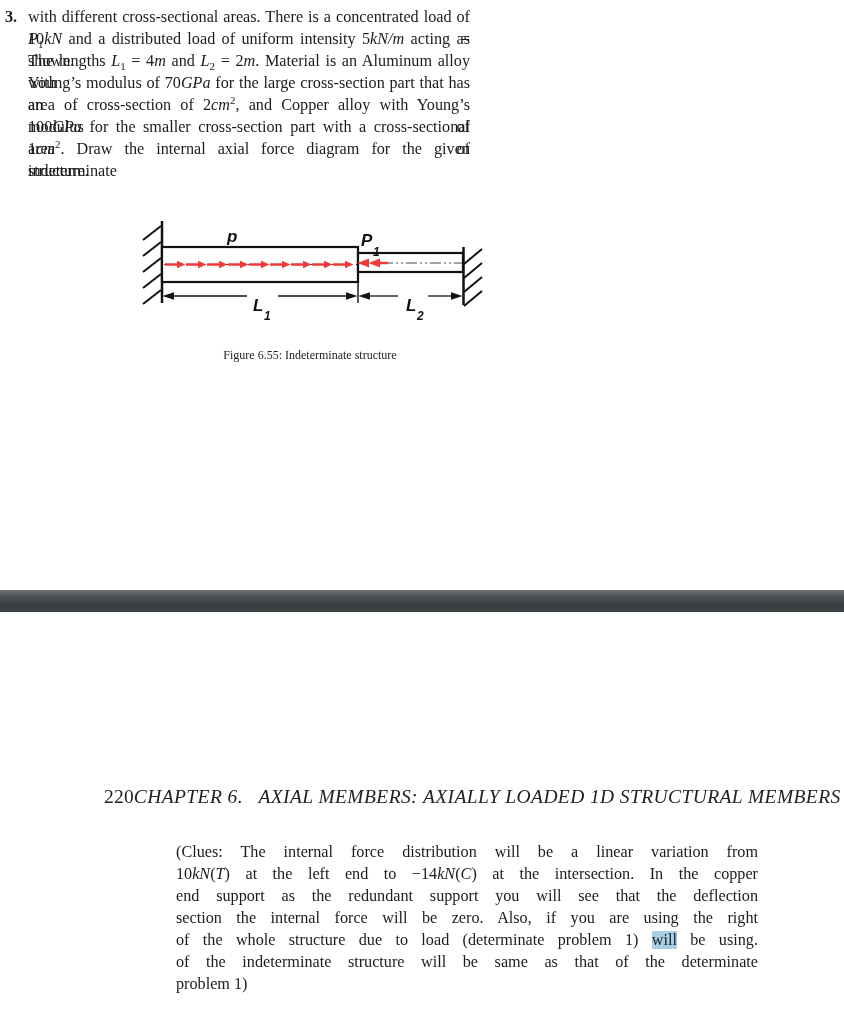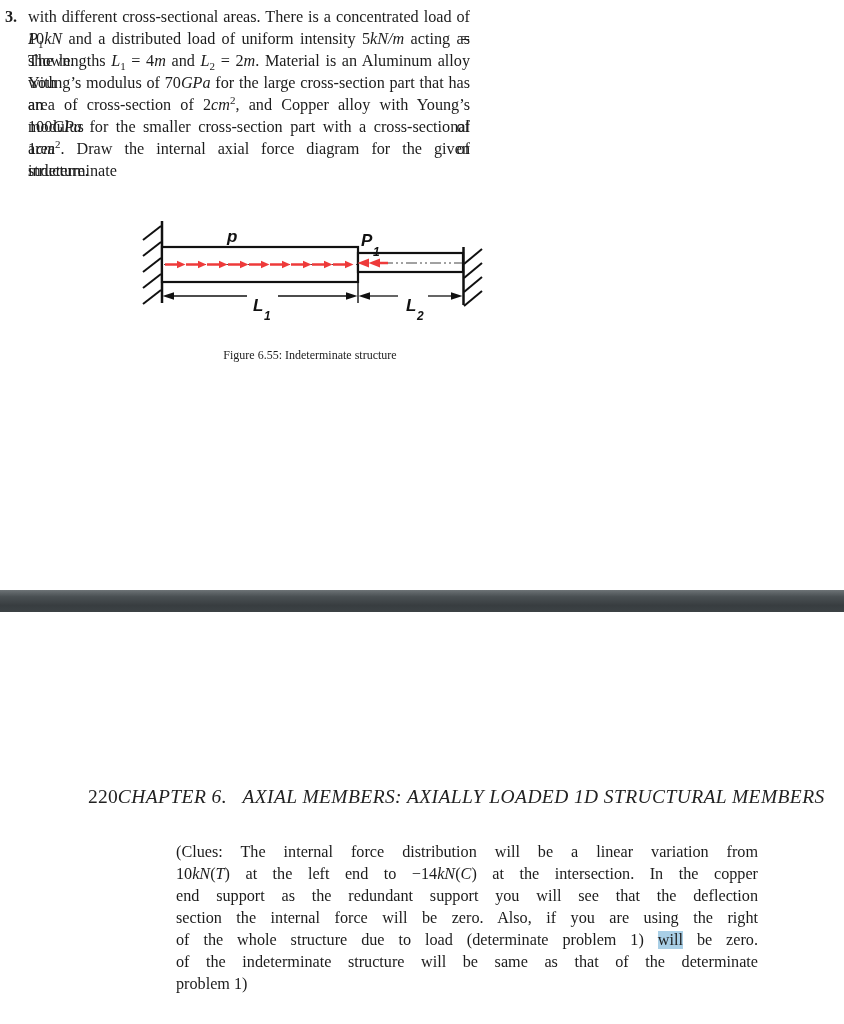--- a/index.html
+++ b/index.html
@@ -28,21 +28,21 @@
   .figure-caption {
     left:135px; top:348px; width:350px; text-align:center; font-size:12px;
   }
 
   .divider {
     left:0; top:590px; width:844px; height:22px;
     background:linear-gradient(180deg, var(--div-top) 0%, #4a5053 30%, var(--div-bot) 70%, #3c4245 100%);
   }
 
   .chapter-header {
-    left:88px; top:786px; width:736px; font-size:19.5px; white-space:pre;
+    left:104px; top:786px; width:736px; font-size:19.5px; white-space:pre;
     letter-spacing:0.2px; color:#222;
   }
   .chapter-header .it { letter-spacing:0.4px; }
 
   .clues-text {
     left:146px; top:841px; width:582px; font-size:16.2px; line-height:22px;margin-left:30px;
   }
 
   
   .blk { stroke:#111; }
@@ -149,16 +149,16 @@
 
 <div class="abs divider"></div>
 
 <div class="abs chapter-header"><span>220</span><span class="it">CHAPTER 6.   AXIAL MEMBERS: AXIALLY LOADED 1D STRUCTURAL MEMBERS</span></div>
 
 <div class="abs clues-text">
     <div class="tline"><span>(Clues:  The internal force distribution will be a linear variation from</span></div>
     <div class="tline"><span>10</span><span class="it">kN</span><span>(</span><span class="it">T</span><span>) at the left end to −14</span><span class="it">kN</span><span>(</span><span class="it">C</span><span>) at the intersection.  In the copper</span></div>
     <div class="tline"><span>end support as the redundant support you will see that the deflection</span></div>
     <div class="tline"><span>section the internal force will be zero.  Also, if you are using the right</span></div>
-    <div class="tline"><span>of the whole structure due to load (determinate problem 1) </span><span class="hl">will</span><span> be zero.</span></div>
+    <div class="tline"><span>of the whole structure due to load (determinate problem 1) </span><span class="hl">will</span><span> be using.</span></div>
     <div class="tline"><span>of the indeterminate structure will be same as that of the determinate</span></div>
     <div class="tline last"><span>problem 1)</span></div>
   </div>
 
 </body></html>

